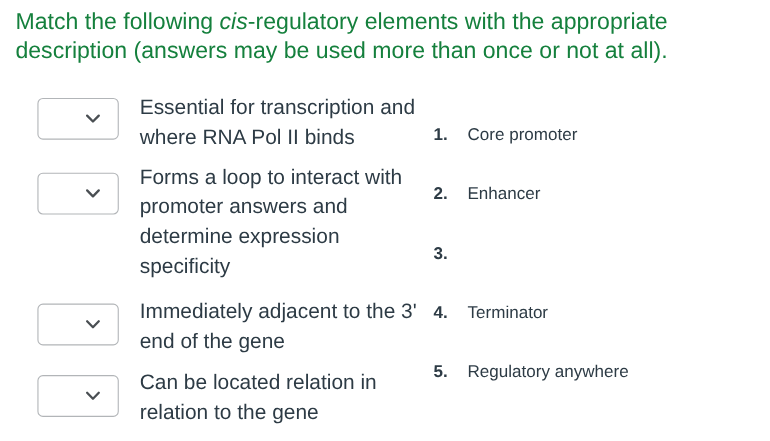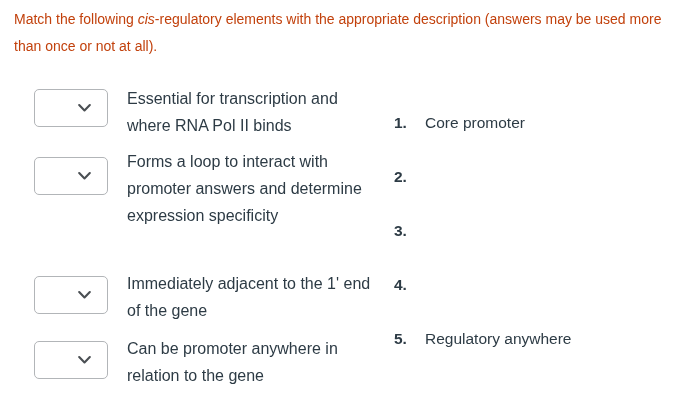--- a/index.html
+++ b/index.html
@@ -16,23 +16,23 @@
     color: #2d3b45;
     -webkit-font-smoothing: antialiased;
   }
 
   
   #prompt {
     position: absolute;
     left: 14px;
     top: 6px;
     width: 672px;
-    font-size: 14px;
+    font-size: 21px;
     line-height: 27px;
-    color: #c2410c;
+    color: #15803d;
   }
   #prompt .em {
     font-style: italic;
   }
 
   
   #match-area {
     position: absolute;
     left: 0;
     top: 0;
@@ -92,21 +92,21 @@
     color: #2d3b45;
     white-space: nowrap;
     overflow: hidden;
     max-width: 44px;
   }
 
   .description {
     position: absolute;
     left: 127px;
     width: 255px;
-    font-size: 16px;
+    font-size: 19px;
     line-height: 27px;
     color: #2d3b45;
   }
   .match-row[data-row="0"] .description { top: 0px; }
   .match-row[data-row="1"] .description { top: 0px; }
   .match-row[data-row="2"] .description { top: 2px; }
   .match-row[data-row="3"] .description { top: 2px; }
 
   
   #answer-bank {
@@ -174,48 +174,50 @@
 
   <div class="match-row" data-row="2">
     <div class="answer-select">
       <span class="selected-value"></span>
       <span class="chevron">
         <svg viewBox="0 0 13 9" xmlns="http://www.w3.org/2000/svg">
           <path d="M1.2 1.6 L6.5 7 L11.8 1.6" fill="none" stroke="#4a4f53" stroke-width="2.1" stroke-linecap="round" stroke-linejoin="round"></path>
         </svg>
       </span>
     </div>
-    <div class="description">Immediately adjacent to the 1' end of the gene</div>
+    <div class="description">Immediately adjacent to the 3' end of the gene</div>
   </div>
 
   <div class="match-row" data-row="3">
     <div class="answer-select">
       <span class="selected-value"></span>
       <span class="chevron">
         <svg viewBox="0 0 13 9" xmlns="http://www.w3.org/2000/svg">
           <path d="M1.2 1.6 L6.5 7 L11.8 1.6" fill="none" stroke="#4a4f53" stroke-width="2.1" stroke-linecap="round" stroke-linejoin="round"></path>
         </svg>
       </span>
     </div>
-    <div class="description">Can be promoter anywhere in relation to the gene</div>
+    <div class="description">Can be located relation in relation to the gene</div>
   </div>
 
   <div id="answer-bank">
     <div class="bank-item">
       <span class="bank-num">1.</span>
       <span class="bank-label">Core promoter</span>
     </div>
     <div class="bank-item">
       <span class="bank-num">2.</span>
+      <span class="bank-label">Enhancer</span>
     </div>
     <div class="bank-item">
       <span class="bank-num">3.</span>
     </div>
     <div class="bank-item">
       <span class="bank-num">4.</span>
+      <span class="bank-label">Terminator</span>
     </div>
     <div class="bank-item">
       <span class="bank-num">5.</span>
       <span class="bank-label">Regulatory anywhere</span>
     </div>
   </div>
 
 </div>
 
 </body></html>

